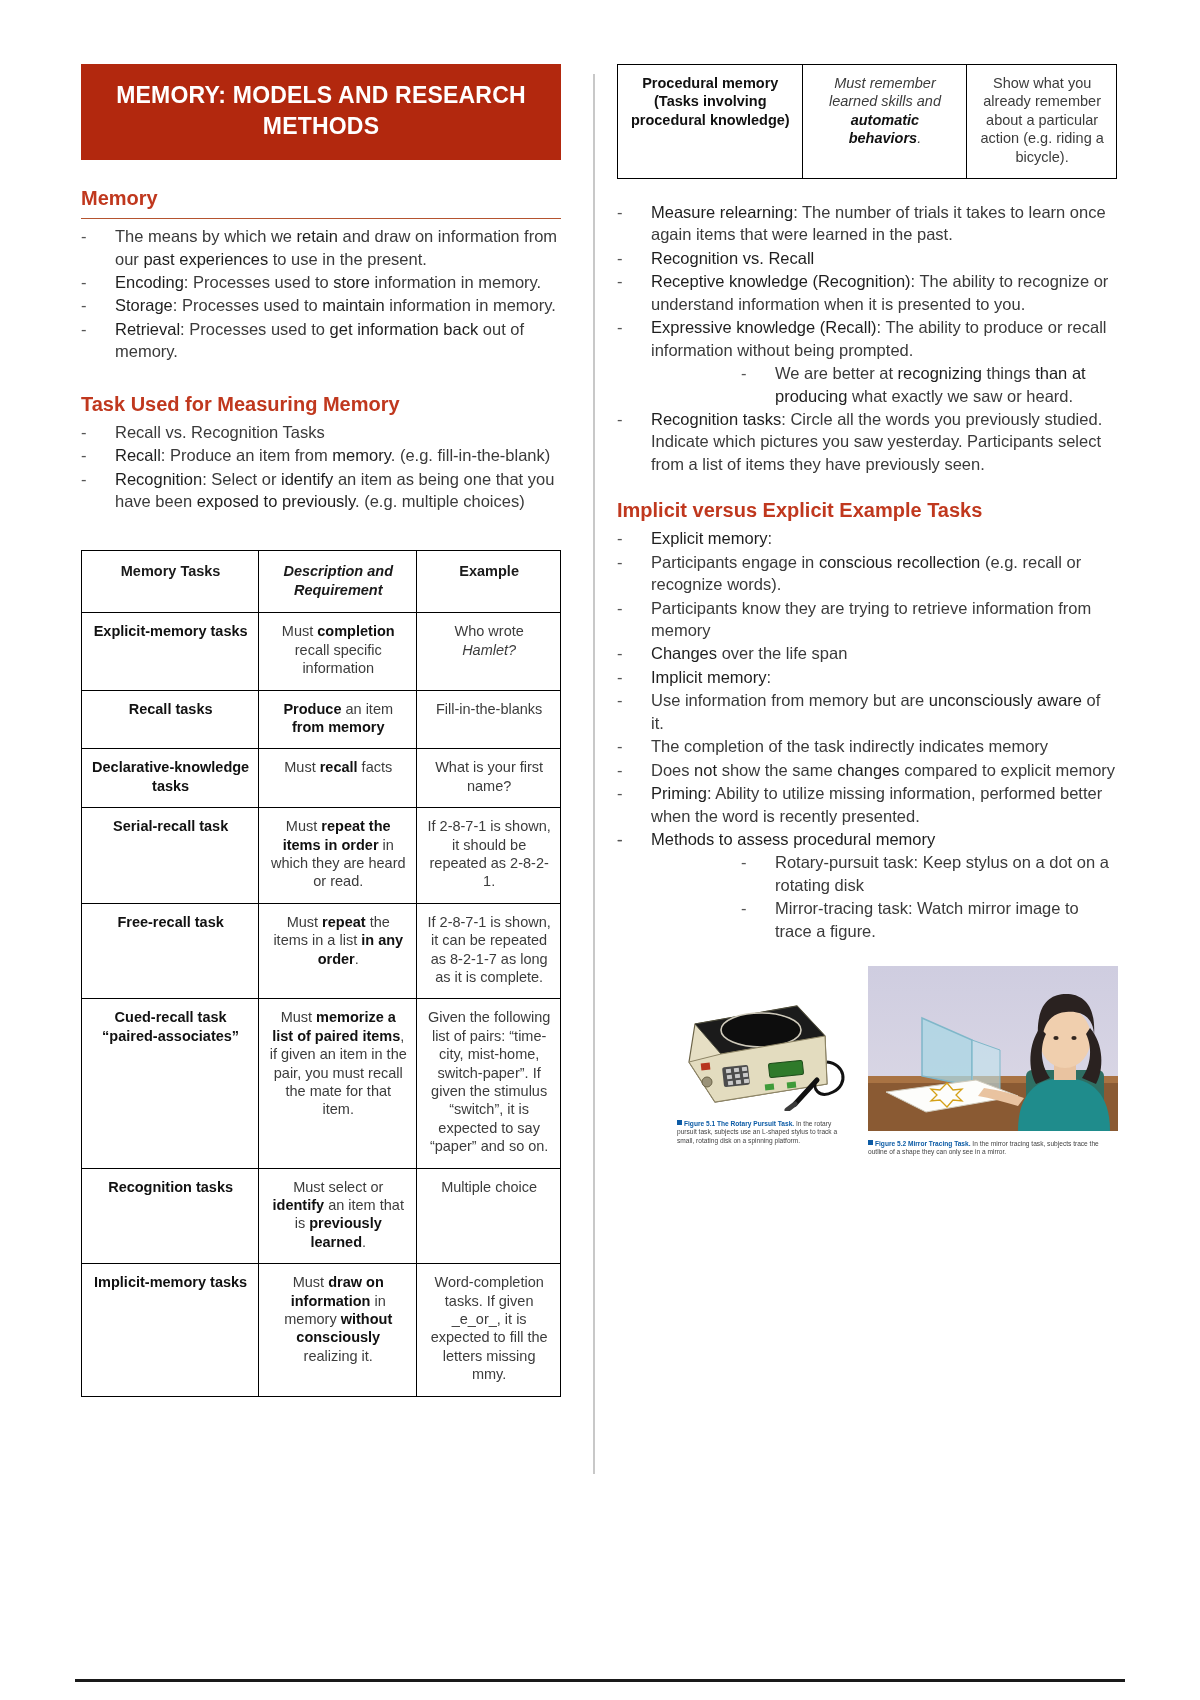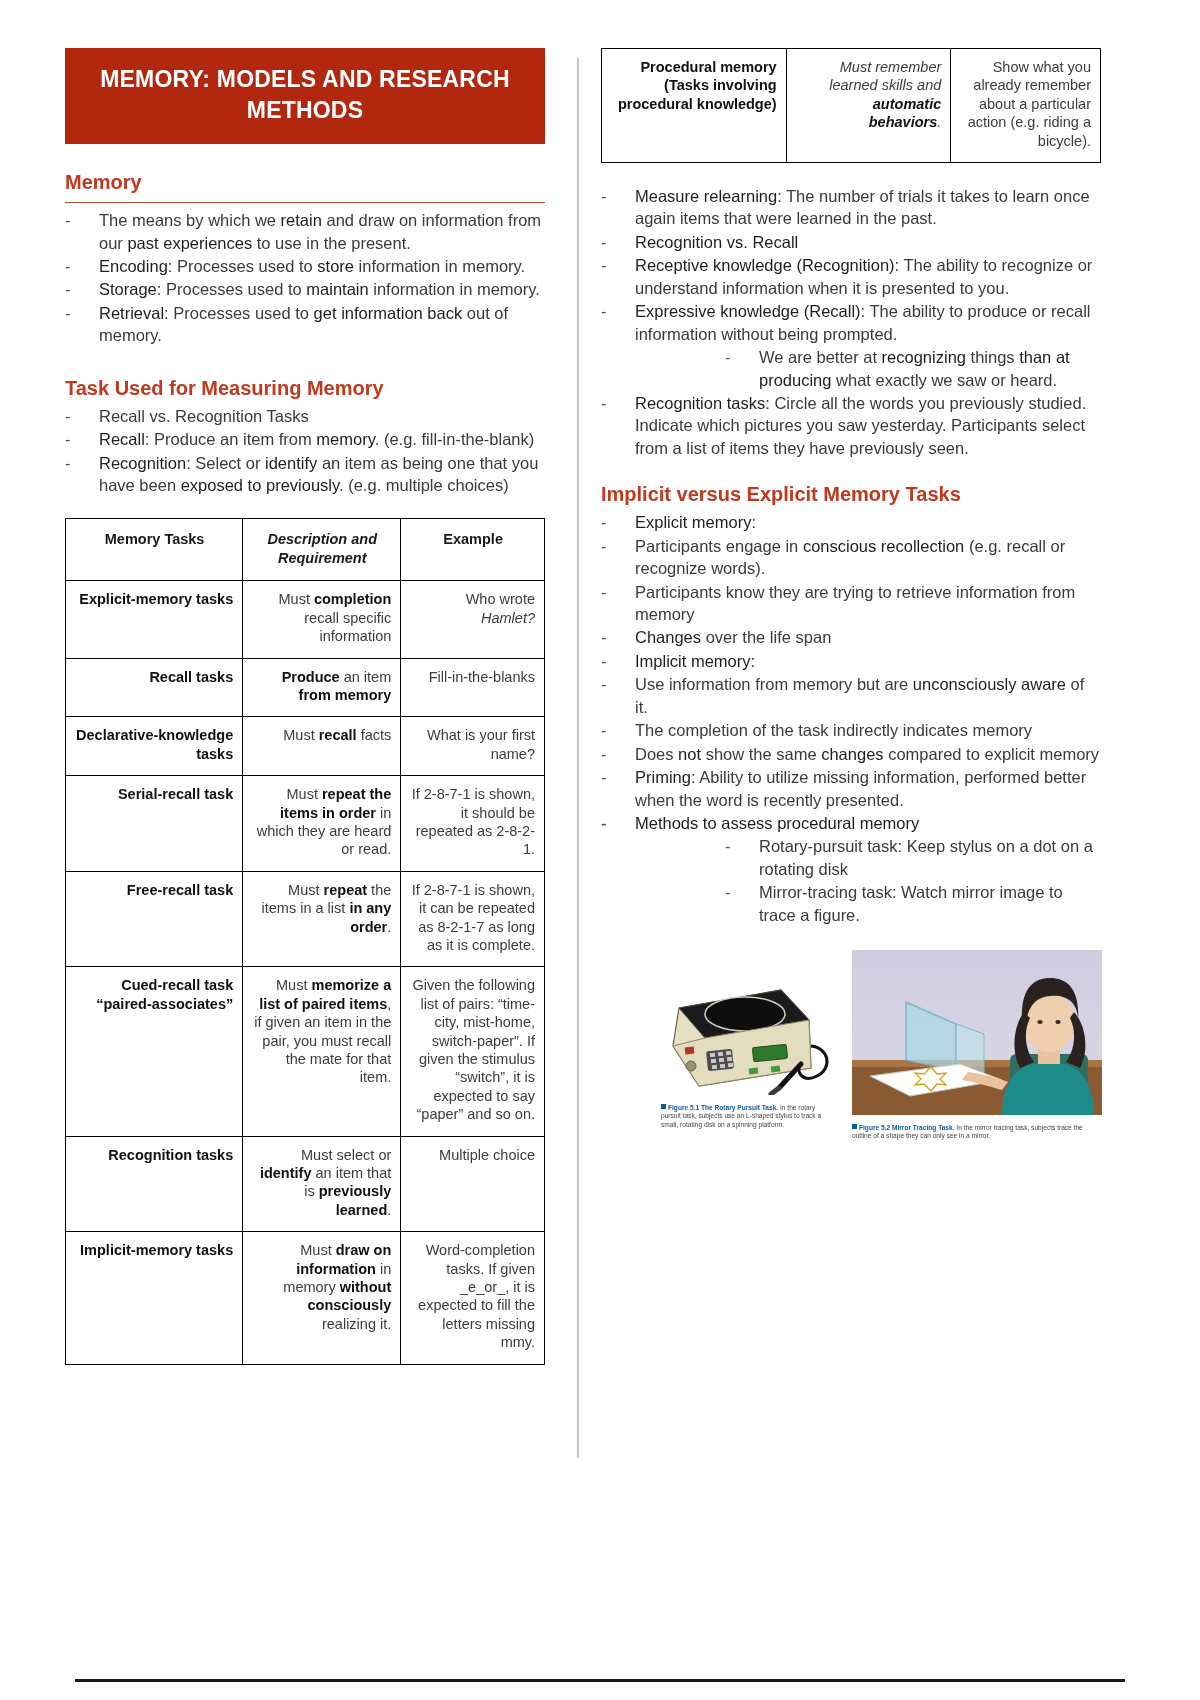--- a/index.html
+++ b/index.html
@@ -11,21 +11,21 @@
     font-family: "Liberation Sans", sans-serif;
     color: #2b2b2b;
     position: relative;
     overflow: hidden;
   }
 
   .page {
     position: relative;
     width: 1200px;
     height: 1700px;
-    padding: 0;
+    padding: 16px;
   }
 
   
   .columns {
     display: flex;
     width: 1200px;
     padding: 48px 40px 0 40px;
   }
   .col-left {
     width: 515px;
@@ -108,33 +108,33 @@
     background: #fff;
   }
   table.grid td, table.grid th {
     border: 1.6px solid #000;
     vertical-align: top;
     padding: 9px 9px 12px 10px;
     font-size: 14.5px;
     line-height: 1.27;
     color: #3c3c3c;
     font-weight: normal;
-    text-align: right;
+    text-align: center;
   }
   table.grid th {
     text-align: center;
     font-weight: bold;
     color: #1a1a1a;
     padding-top: 11px;
     padding-bottom: 13px;
   }
   table.grid td b, table.grid th b { color: #111; font-weight: bold; }
   table.grid td.k { font-weight: bold; color: #111; }
   table.grid td i { font-style: italic; }
-  .tbl-left { margin-top: 22px; }
+  .tbl-left { margin-top: 38px; }
   .tbl-right { margin-top: 0px; }
   .col-a { width: 37%; }
   .col-b { width: 33%; font-style: italic; }
   .col-c { width: 30%; }
 
   
   .figures {
     display: flex;
     gap: 16px;
     margin-top: 24px;
@@ -281,21 +281,21 @@
         <li class="item"><span class="dash">-</span><span><b>Expressive knowledge (Recall)</b>: The ability to produce or recall information without being prompted.</span></li>
       </ul>
       <ul class="lvl lvl3" style="margin-left:124px">
         <li class="item"><span class="dash">-</span><span>We are better at <b>recognizing</b> things <b>than at producing</b> what exactly we saw or heard.</span></li>
       </ul>
       <ul class="lvl lvl2">
         <li class="item"><span class="dash">-</span><span><b>Recognition tasks</b>: Circle all the words you previously studied. Indicate which pictures you saw yesterday. Participants select from a list of items they have previously seen.</span></li>
       </ul>
 
       <div style="height:22px"></div>
-      <div class="sec-head">Implicit versus Explicit Memory Tasks</div>
+      <div class="sec-head">Implicit versus Explicit Example Tasks</div>
 
       <ul class="lvl lvl1">
         <li class="item"><span class="dash">-</span><span><b>Explicit memory</b>:</span></li>
       </ul>
       <ul class="lvl lvl2">
         <li class="item"><span class="dash">-</span><span>Participants engage in <b>conscious recollection</b> (e.g. recall or recognize words).</span></li>
         <li class="item"><span class="dash">-</span><span>Participants know they are trying to retrieve information from memory</span></li>
         <li class="item"><span class="dash">-</span><span><b>Changes</b> over the life span</span></li>
       </ul>
       <ul class="lvl lvl1">

